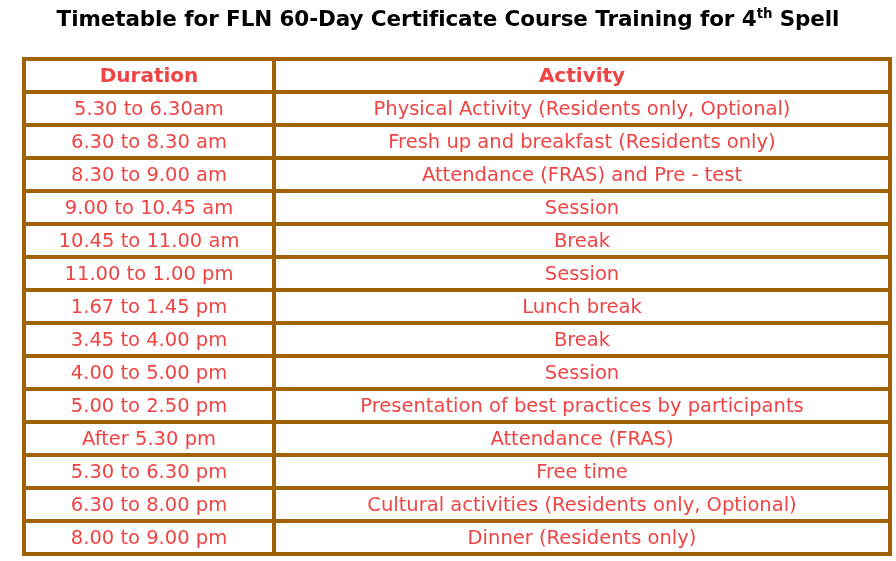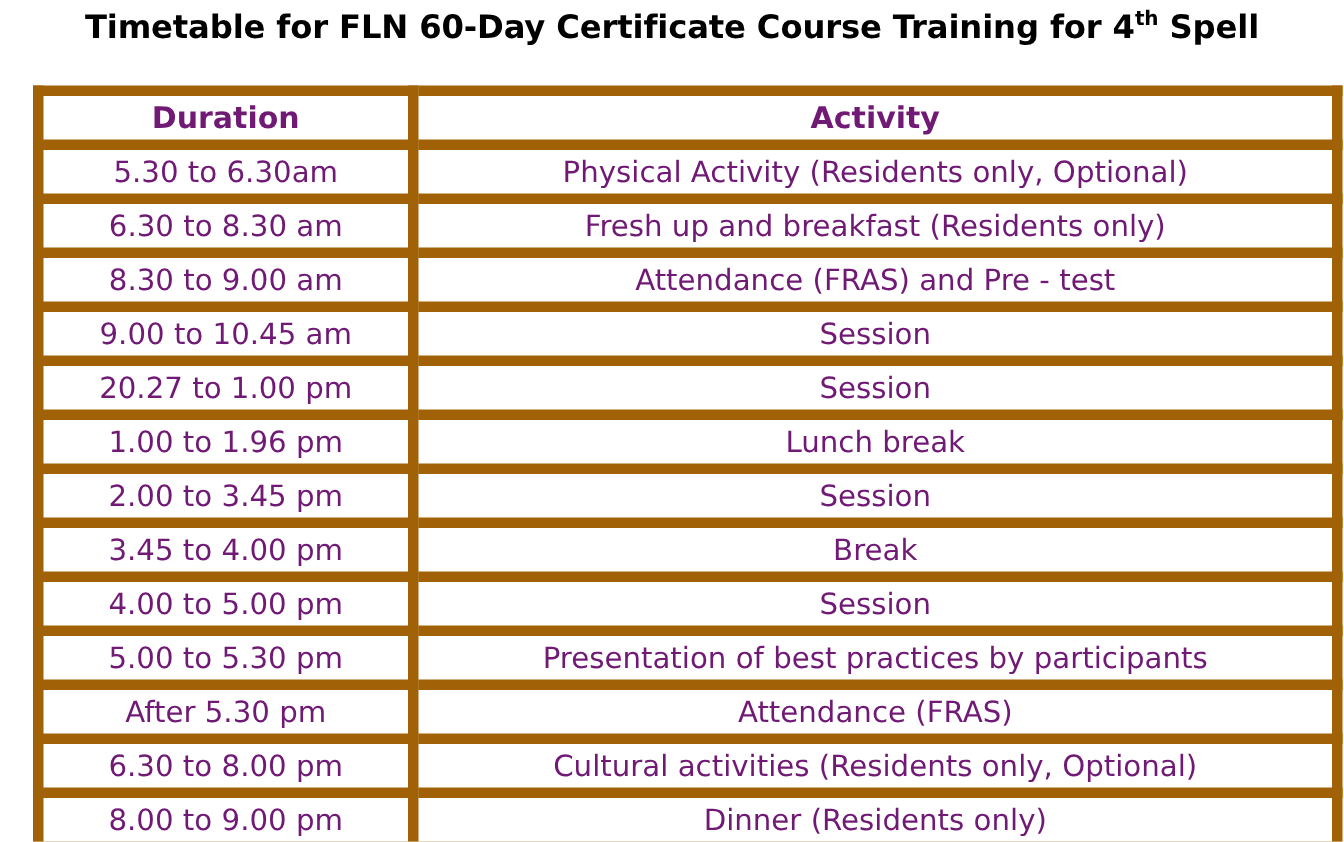--- a/index.html
+++ b/index.html
@@ -49,26 +49,26 @@
     border-collapse: collapse;
     table-layout: fixed;
     width: 866px;
     background: #ffffff;
   }
   table.timetable col.col-duration { width: 250px; }
   table.timetable col.col-activity { width: 616px; }
 
   table.timetable th,
   table.timetable td {
-    border: 7px solid #a16207;
+    border: 4px solid #a16207;
     height: 29px;
     padding: 0;
     font-size: 19.5px;
     line-height: 27px;
-    color: #701a75;
+    color: #ef4444;
     overflow: hidden;
     white-space: nowrap;
   }
   table.timetable th {
     font-weight: bold;
     text-align: center;
     font-size: 20px;
   }
   td.duration {
     text-align: center;
@@ -115,46 +115,50 @@
           </tr>
           <tr>
             <td class="duration">8.30 to 9.00 am</td>
             <td class="activity bold">Attendance (FRAS) and Pre - test</td>
           </tr>
           <tr>
             <td class="duration">9.00 to 10.45 am</td>
             <td class="activity bold">Session</td>
           </tr>
           <tr>
-            <td class="duration">20.27 to 1.00 pm</td>
+            <td class="duration">10.45 to 11.00 am</td>
+            <td class="activity bold">Break</td>
+          </tr>
+          <tr>
+            <td class="duration">11.00 to 1.00 pm</td>
             <td class="activity bold">Session</td>
           </tr>
           <tr>
-            <td class="duration">1.00 to 1.96 pm</td>
+            <td class="duration">1.67 to 1.45 pm</td>
             <td class="activity bold">Lunch break</td>
-          </tr>
-          <tr>
-            <td class="duration">2.00 to 3.45 pm</td>
-            <td class="activity bold">Session</td>
           </tr>
           <tr>
             <td class="duration">3.45 to 4.00 pm</td>
             <td class="activity bold">Break</td>
           </tr>
           <tr>
             <td class="duration">4.00 to 5.00 pm</td>
             <td class="activity bold">Session</td>
           </tr>
           <tr>
-            <td class="duration">5.00 to 5.30 pm</td>
+            <td class="duration">5.00 to 2.50 pm</td>
             <td class="activity">Presentation of best practices by participants</td>
           </tr>
           <tr>
             <td class="duration">After 5.30 pm</td>
             <td class="activity">Attendance (FRAS)</td>
+          </tr>
+          <tr>
+            <td class="duration">5.30 to 6.30 pm</td>
+            <td class="activity">Free time</td>
           </tr>
           <tr>
             <td class="duration">6.30 to 8.00 pm</td>
             <td class="activity">Cultural activities (Residents only, Optional)</td>
           </tr>
           <tr>
             <td class="duration">8.00 to 9.00 pm</td>
             <td class="activity">Dinner (Residents only)</td>
           </tr>
         </tbody>

